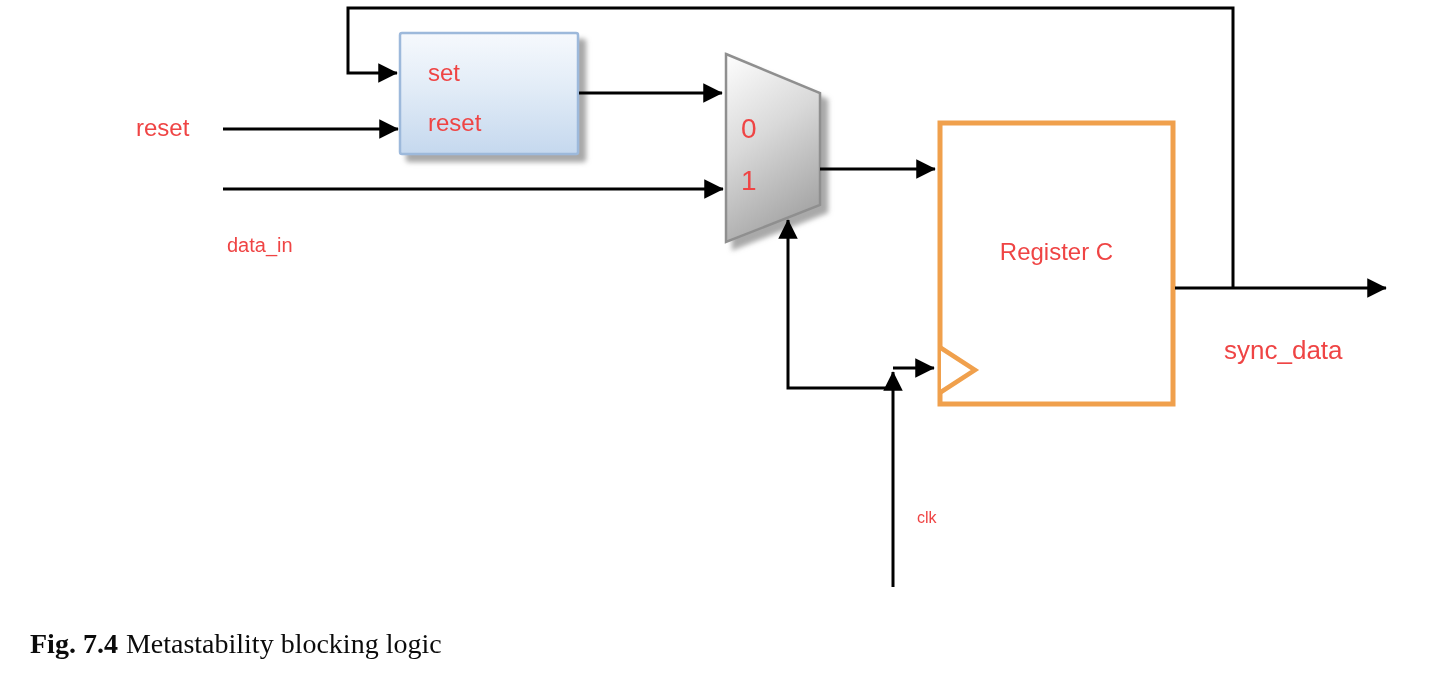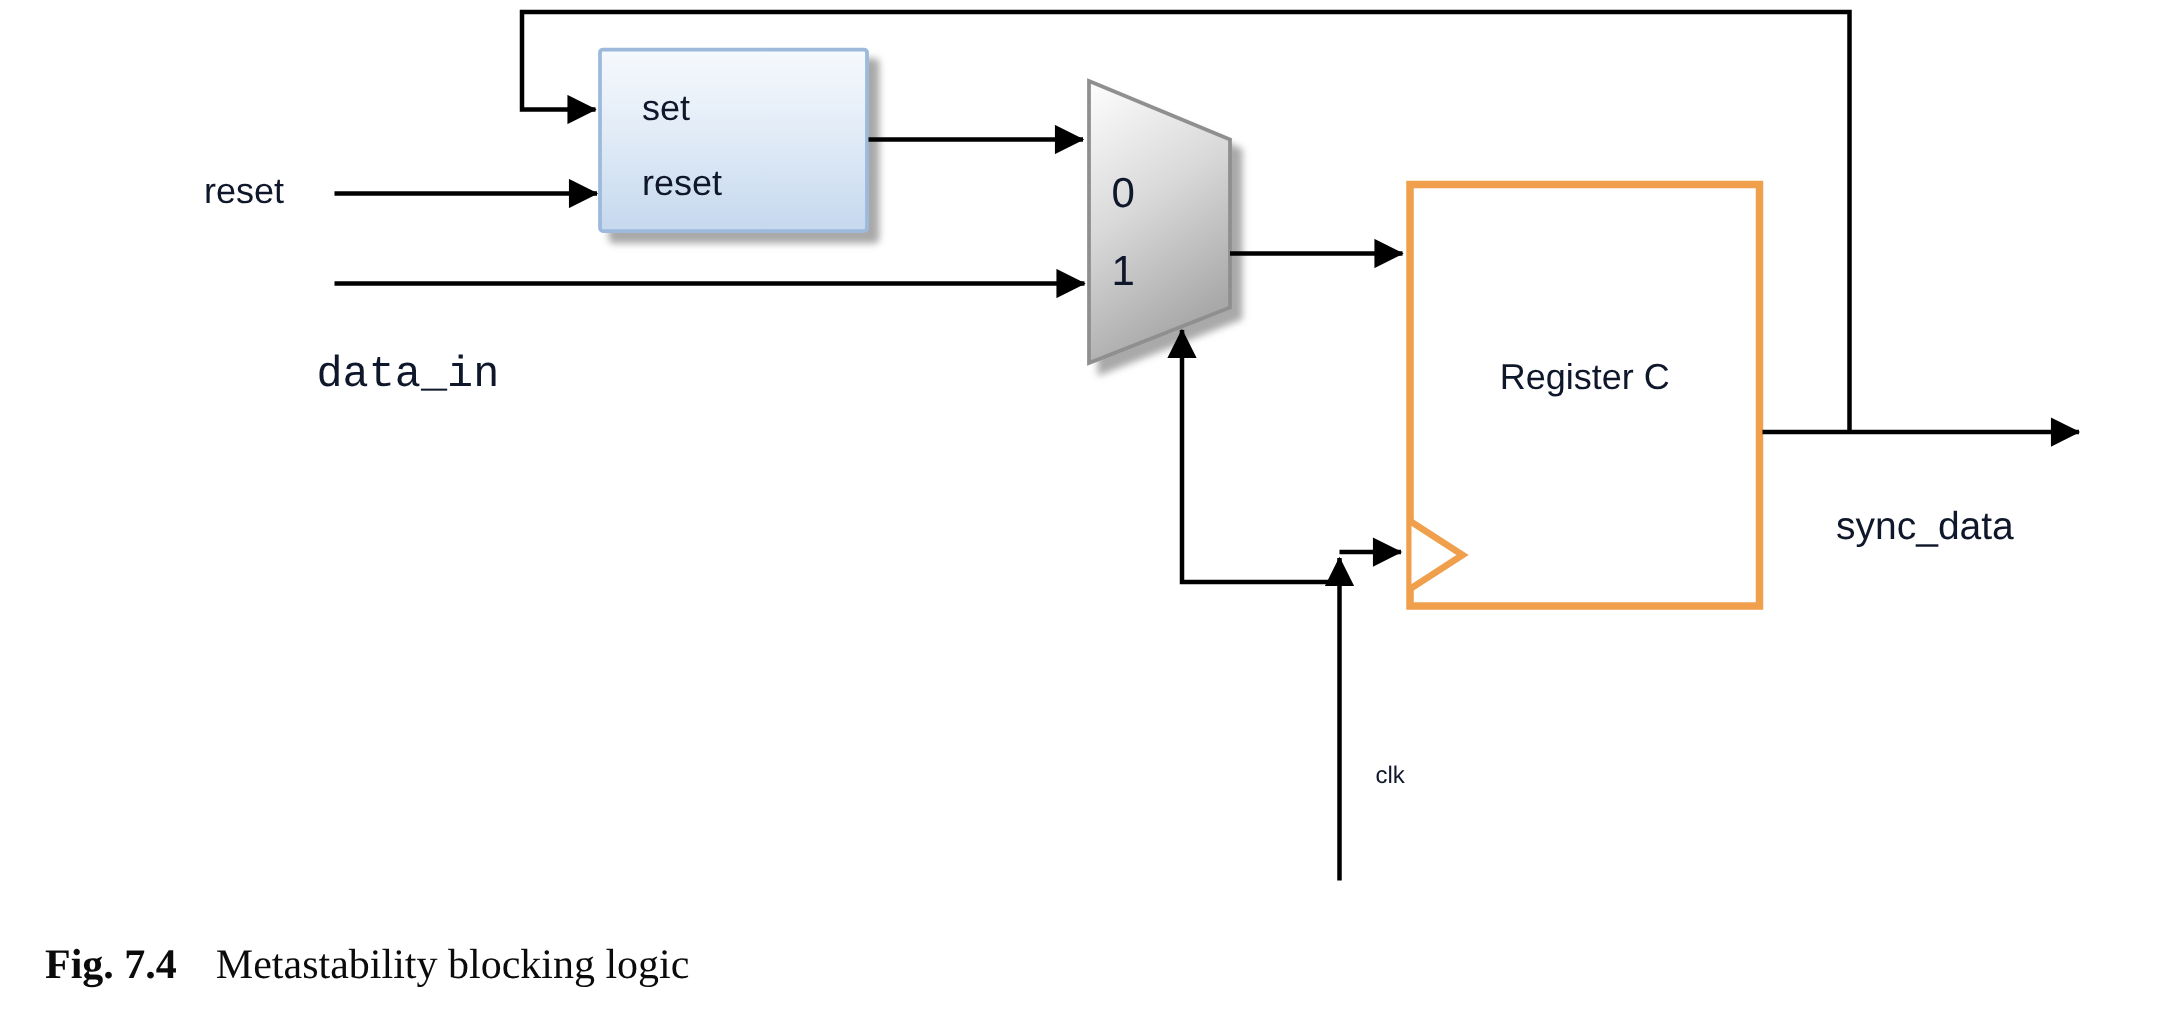--- a/index.html
+++ b/index.html
@@ -11,46 +11,46 @@
     background: #ffffff;
     overflow: hidden;
     font-family: "Liberation Sans", sans-serif;
   }
   .wiring {
     position: absolute;
     left: 0; top: 0;
   }
   .lbl {
     position: absolute;
-    color: #0f172a;
+    color: #ef4444;
     white-space: nowrap;
     line-height: 1.1;
   }
   .lbl-reset-signal { left: 136px; top: 115px; font-size: 24px; }
   .lbl-set          { left: 428px; top: 60px;  font-size: 24px; }
   .lbl-reset        { left: 428px; top: 110px; font-size: 24px; }
-  .lbl-data-in      { left: 211px; top: 234px; font-size: 29px; font-family: Liberation Mono, monospace; }
+  .lbl-data-in      { left: 227px; top: 234px; font-size: 20px; }
   .lbl-mux0         { left: 741px; top: 114px; font-size: 28px; }
   .lbl-mux1         { left: 741px; top: 166px; font-size: 28px; }
   .lbl-register {
     left: 940px; top: 239px; width: 233px;
     text-align: center; font-size: 24px;
   }
   .lbl-clk          { left: 917px;  top: 509px; font-size: 16px; }
   .lbl-sync-data    { left: 1224px; top: 336px; font-size: 26px; text-align: center; }
   .caption {
     position: absolute;
     left: 30px; top: 628px;
     font-family: "Liberation Serif", serif;
     font-size: 28px;
     color: #0b0b0b;
     white-space: nowrap;
   }
   .caption .cap-label { font-weight: bold; margin-top: 43px; }
-  .caption .cap-text  { margin-left: 26px; }
+  .caption .cap-text  { margin-left: 8px; }
 </style>
 </head>
 <body>
 
 <div class="canvas">
 
   <svg class="wiring" width="1440" height="682" viewBox="0 0 1440 682">
     <defs>
       <marker id="arrow" viewBox="0 0 10 10" refX="9.6" refY="5" markerWidth="7.5" markerHeight="6.5" orient="auto-start-reverse">
         <path d="M0,0 L10,5 L0,10 z" fill="#000000"></path>

